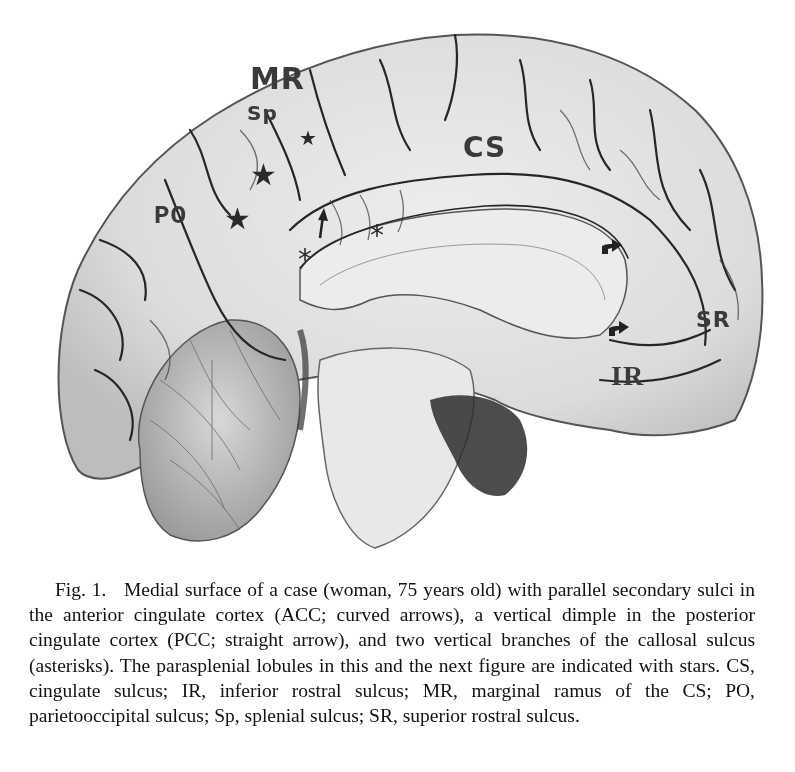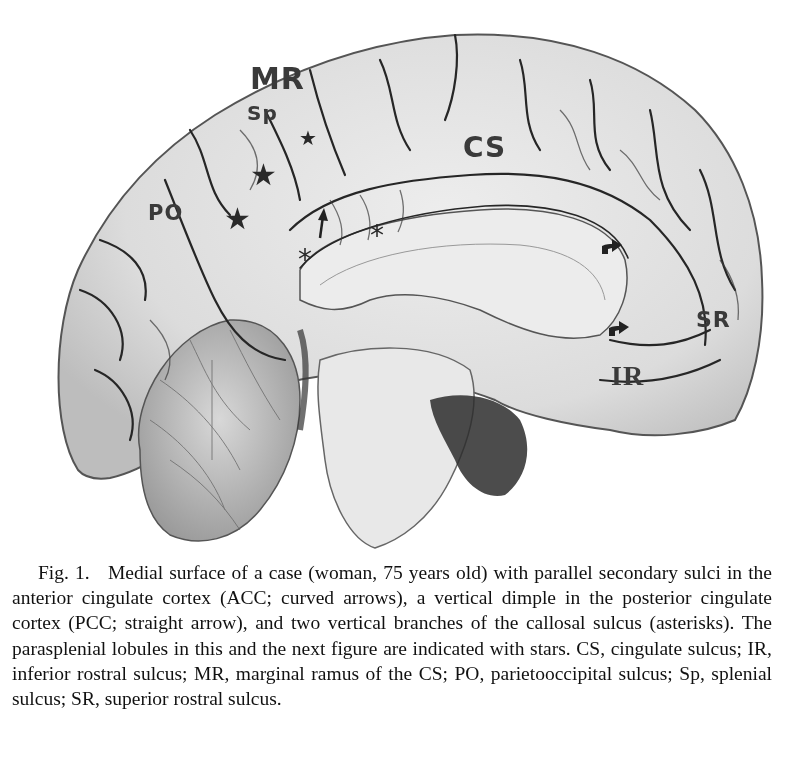--- a/index.html
+++ b/index.html
@@ -18,21 +18,21 @@
     .caption {
       position: absolute;
       left: 12px; top: 560px; width: 760px;
       font-family: "Liberation Serif", serif;
       font-size: 19.5px;
       line-height: 25.2px;
       color: #111;
       text-align: justify;
     }
     .caption .fig-num { margin-left: 26px; }
-    .caption p { margin: 0; }
+    .caption p { margin: 17px; }
   </style>
 </head>
 <body>
 
 <div class="figure">
   <svg width="795" height="555" viewBox="0 0 795 555">
     <defs>
       <radialGradient id="cortexGrad" cx="55%" cy="40%" r="65%">
         <stop offset="0%" stop-color="#ededed"></stop>
         <stop offset="70%" stop-color="#dcdcdc"></stop>
@@ -105,21 +105,21 @@
       <path d="M560,110 C580,130 575,150 590,170"></path>
       <path d="M620,150 C640,165 640,185 660,200"></path>
       <path d="M720,260 C735,280 740,300 738,320"></path>
       <path d="M150,320 C170,340 175,360 165,380"></path>
     </g>
   </svg>
 
   <span class="label" style="left:250px; top:64px; font-size:30px;">MR</span>
   <span class="label" style="left:247px; top:103px; font-size:20px;">Sp</span>
   <span class="label" style="left:463px; top:134px; font-size:28px;text-align:right;">CS</span>
-  <span class="label" style="left:148px; top:203px; font-size:21px;">PO</span>
+  <span class="label" style="left:154px; top:203px; font-size:26px;font-family:Liberation Mono, monospace;">PO</span>
   <span class="label" style="left:696px; top:309px; font-size:22px;text-align:right;">SR</span>
   <span class="label" style="left:611px; top:362px; font-size:28px;font-family:Liberation Serif, serif;">IR</span>
 
   <span class="marker" style="left:299px; top:128px; font-size:20px;">★</span>
   <span class="marker" style="left:250px; top:160px; font-size:30px;">★</span>
   <span class="marker" style="left:224px; top:204px; font-size:30px;">★</span>
 
   <span class="marker" style="left:298px; top:246px; font-size:28px;">*</span>
   <span class="marker" style="left:370px; top:222px; font-size:28px;">*</span>
 

